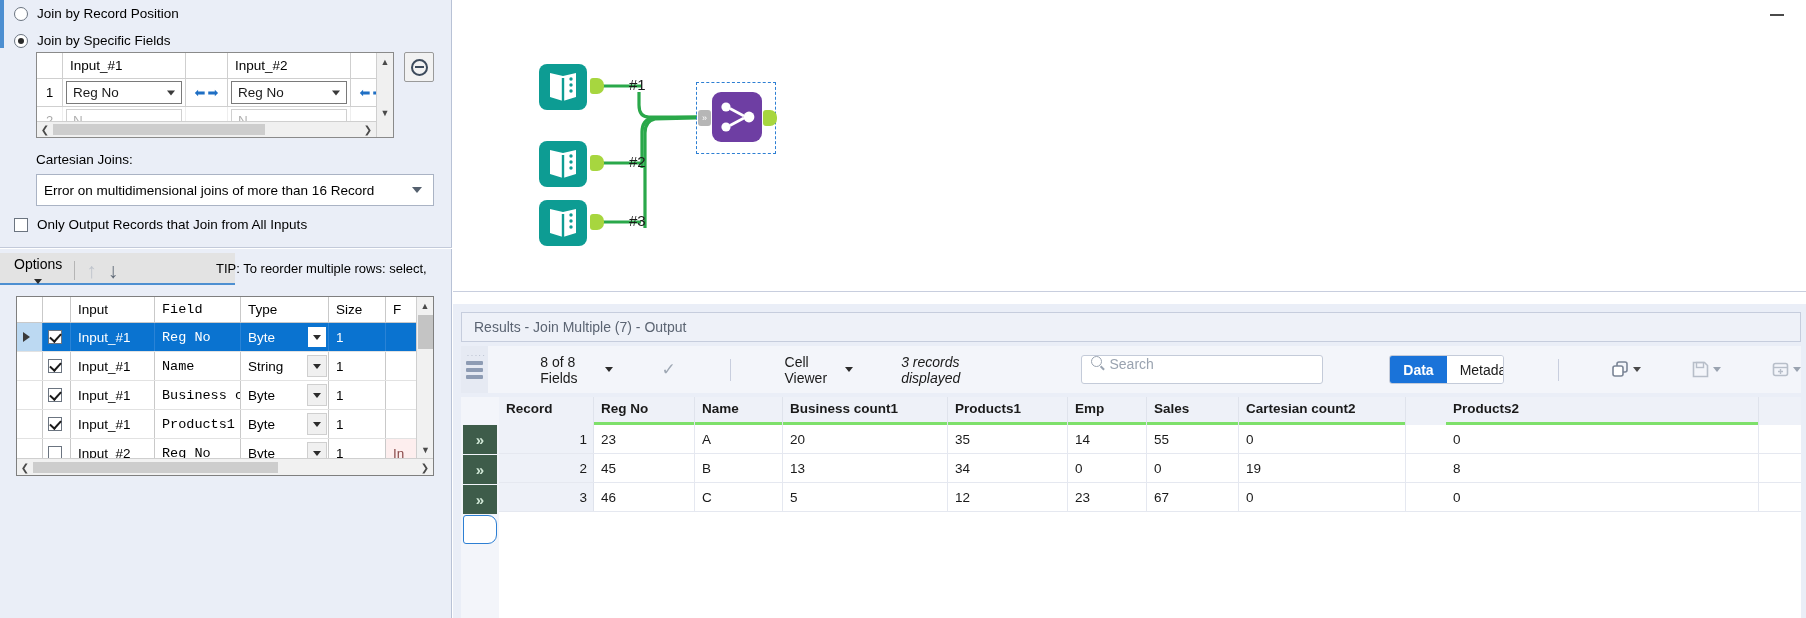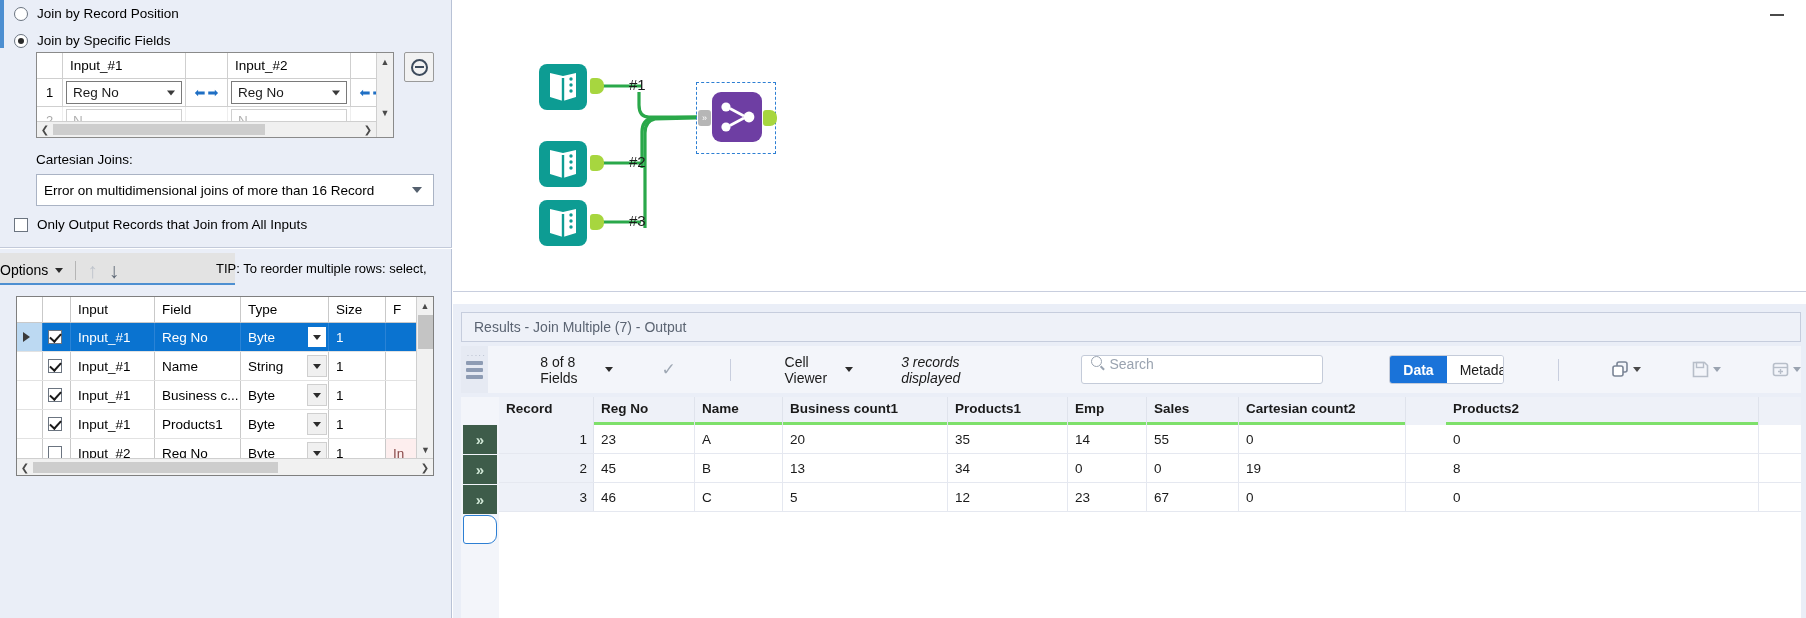--- a/index.html
+++ b/index.html
@@ -99,39 +99,39 @@
   }
   #divider1 { position:absolute; left:0; top:247px; width:452px; height:2px;
     border-top:1px solid #c3cada; border-bottom:1px solid #ffffff;}
 
   #options-bar {
     position:absolute; left:0; top:253px; width:452px; height:34px;
     display:flex; align-items:center;
   }
   #options-bar .obbg { position:absolute; left:0; top:0; width:235px; height:32px;
     background:#e3e3e3; border-bottom:2px solid #4d8fd1; }
-  .opt-btn { position:relative; font-size:14px; color:#000; display:flex; align-items:center; gap:7px;}
+  .opt-btn { position:relative; margin-left:14px; font-size:14px; color:#000; display:flex; align-items:center; gap:7px;flex-direction:column;}
   .opt-btn .chev { width:0;height:0;border-left:4px solid transparent;border-right:4px solid transparent;
     border-top:5px solid #2b2b2b; }
   .opt-sep { position:relative; margin-left:12px; width:1px; height:19px; background:#b5b5b5; }
   .up-arrow, .down-arrow { position:relative; margin-left:11px; font-size:21px; line-height:1; }
   .up-arrow { color:#bfc4cc; }
   .down-arrow { color:#5d6876; }
   #tip-text { position:absolute; left:216px; top:261px; font-size:13px; color:#000; white-space:nowrap; }
 
   
   #field-grid {
     position:absolute; left:16px; top:296px; width:418px; height:180px;
     background:#fff; border:1px solid #7f7f7f;
   }
   .fg-head { display:flex; height:26px; background:#fff; border-bottom:1px solid #c9c9c9; }
   .fg-c0 { width:26px; flex:none; border-right:1px solid #c9c9c9; }
   .fg-c1 { width:28px; flex:none; border-right:1px solid #c9c9c9; }
   .fg-c2 { width:84px; flex:none; border-right:1px solid #c9c9c9; }
-  .fg-c3 { width:86px; flex:none; border-right:1px solid #c9c9c9; }
+  .fg-c3 { width:86px; flex:none; border-right:1px solid #c9c9c9;font-family:Liberation Mono, monospace; }
   .fg-c4 { width:88px; flex:none; border-right:1px solid #c9c9c9; position:relative;}
   .fg-c5 { width:57px; flex:none; border-right:1px solid #c9c9c9; }
   .fg-c6 { flex:1; }
   .fg-head > div { display:flex; align-items:center; padding-left:7px; font-size:13.5px; color:#000;}
   .fg-row { display:flex; height:29px; border-bottom:1px solid #e2e2e2; }
   .fg-row > div { display:flex; align-items:center; padding-left:7px; font-size:13.5px; color:#000; overflow:hidden; white-space:nowrap;}
   .fg-row.sel > div { background:#0a73d0; color:#fff; border-right-color:#2a83d6;}
   .fg-row.sel .fg-c0 { background:#bcd9f2; }
   .fg-row .tri { width:0;height:0;border-top:5px solid transparent;border-bottom:5px solid transparent;
      border-left:7px solid #3a3a3a; margin-left:6px;}

